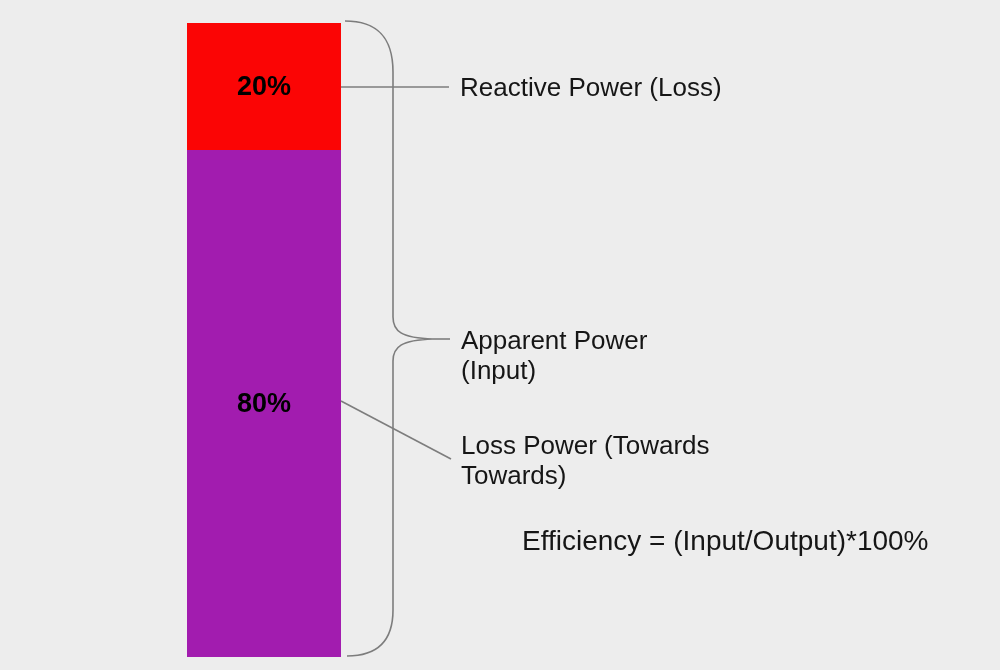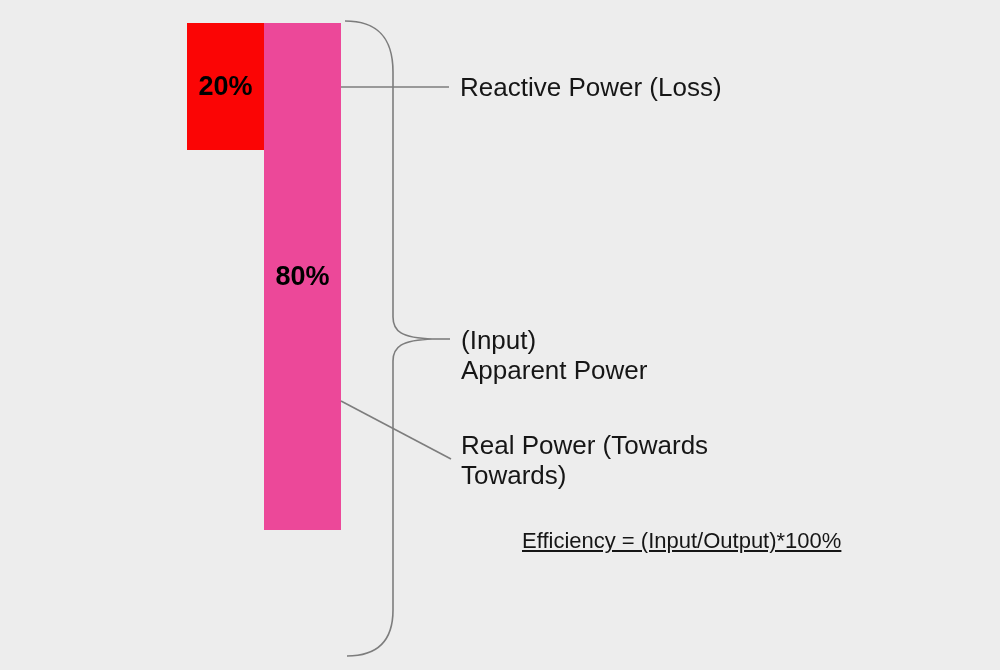--- a/index.html
+++ b/index.html
@@ -12,20 +12,22 @@
     color: #161616;
     overflow: hidden;
   }
   .bar {
     position: absolute;
     left: 187px;
     top: 23px;
     width: 154px;
     height: 634px;
     display: flex;
+    flex-direction: column;
+    align-items: flex-end;
   }
   .bar-segment {
     width: 100%;
     display: flex;
     align-items: center;
     justify-content: center;
   }
   .segment-label {
     font-size: 27px;
     font-weight: bold;
@@ -48,58 +50,57 @@
     line-height: 30px;
     white-space: nowrap;
   }
   .callout-reactive { left: 460px; top: 72px; }
   .callout-apparent { left: 461px; top: 325px; }
   .callout-real     { left: 461px; top: 430px; }
   .formulas {
     position: absolute;
     left: 522px;
     top: 524px;
-    font-size: 22px;
+    font-size: 28px;
     line-height: 34px;
     white-space: nowrap;
-    text-decoration: underline;
   }
 </style>
 </head>
 <body>
 
 <div class="canvas" style="background: rgb(237, 237, 237); color: rgb(22, 22, 22);">
 
   <div class="bar">
     <div class="bar-segment" style="height: 20%; background: rgb(251, 5, 5);">
       <span class="segment-label">20%</span>
     </div>
-    <div class="bar-segment" style="height: 80%; background: #ec4899;">
+    <div class="bar-segment" style="height: 80%; background: #a21caf;">
       <span class="segment-label">80%</span>
     </div>
   </div>
 
   <svg class="annotation-svg" viewBox="0 0 1000 670">
     <path d="M345,21 C374,21 393,34 393,72 L393,317 C393,331 401,338 433,339 C401,340 393,347 393,361 L393,610 C393,644 374,656 347,656" stroke="#7d7d7d"></path>
     <path d="M433,339 L450,339" stroke="#7d7d7d"></path>
     <path d="M341,87 L449,87" stroke="#7d7d7d"></path>
     <path d="M341,401 L451,459" stroke="#7d7d7d"></path>
   </svg>
 
   <div class="callout callout-reactive">
     <div>Reactive Power (Loss)</div>
   </div>
 
   <div class="callout callout-apparent">
+    <div>Apparent Power</div>
     <div>(Input)</div>
-    <div>Apparent Power</div>
   </div>
 
   <div class="callout callout-real">
-    <div>Real Power (Towards</div>
+    <div>Loss Power (Towards</div>
     <div>Towards)</div>
   </div>
 
   <div class="formulas">
     <div>Efficiency = (Input/Output)*100%</div>
   </div>
 
 </div>
 
 </body></html>

